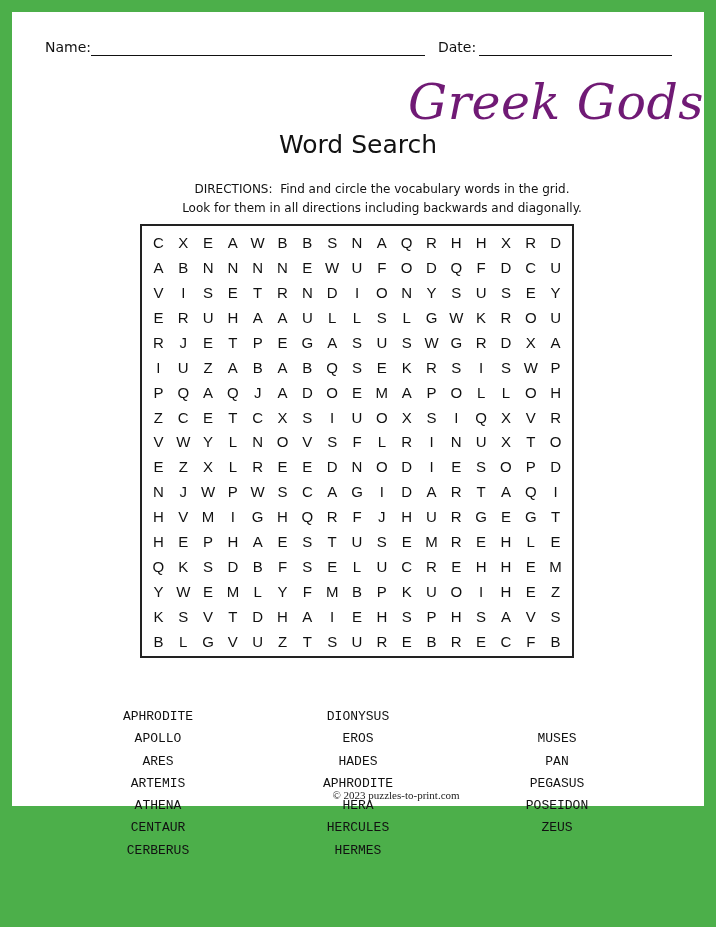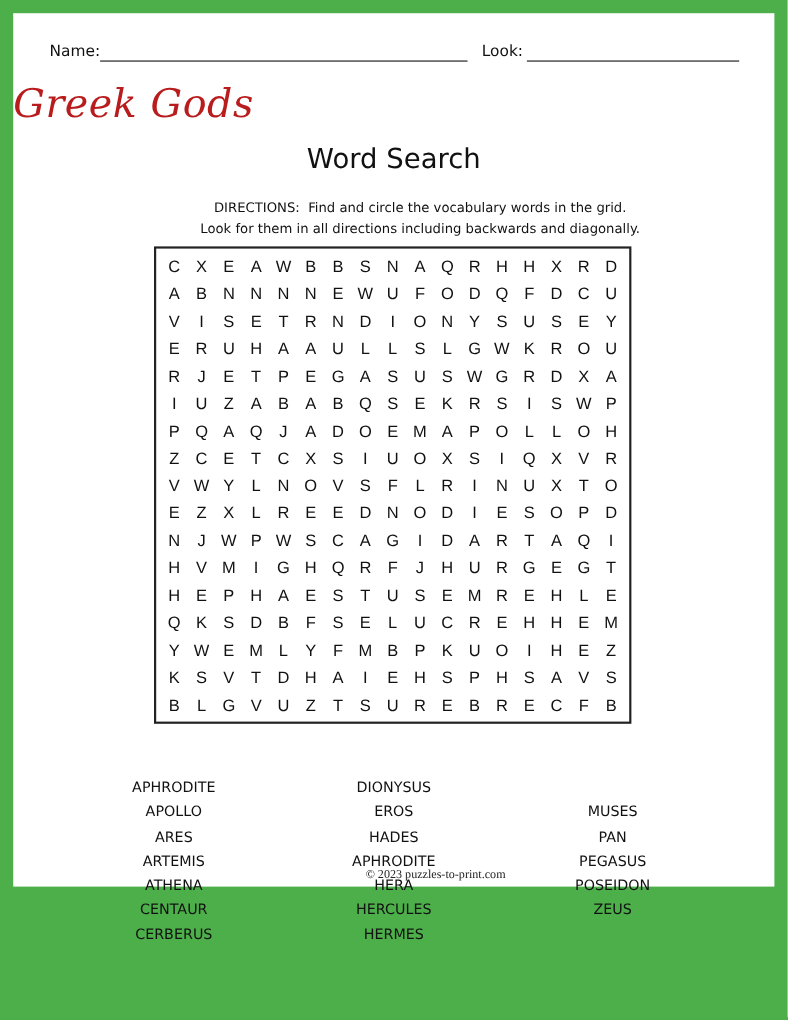--- a/index.html
+++ b/index.html
@@ -22,25 +22,25 @@
       height: 20px;
       font-size: 14px;
       color: #111;
       font-family: "DejaVu Sans", sans-serif;
     }
     .nd-label { position: absolute; top: 0; }
     .nd-line { position: absolute; top: 16px; height: 0; border-bottom: 1.5px solid #111; }
     .title {
       position: absolute;
       top: 62px; left: 0; width: 100%;
-      text-align: left;
+      text-align: right;
       font-family: "DejaVu Serif", serif;
       font-style: italic;
-      font-size: 36px;
-      color: #b91c1c;
+      font-size: 49px;
+      color: #701a75;
       letter-spacing: 0.5px;
     }
     .subtitle {
       position: absolute;
       top: 118px; left: 0; width: 100%;
       text-align: center;
       font-size: 25px;
       color: #111;
     }
     .directions {
@@ -77,40 +77,41 @@
     }
     .word-col {
       position: absolute;
       top: 0;
       width: 180px;
       text-align: center;
     }
     .word {
       height: 22.3px;
       line-height: 22.3px;
+      font-family: Liberation Mono, monospace;
     }
     .footer {
       position: absolute;
       bottom: 5px; left: 0; width: 100%;
       text-align: center;
       font-family: "Liberation Serif", serif;
       font-size: 11px;
       color: #222;
       padding-left: 38px;
     }
   </style>
 </head>
 <body>
 
 <div class="page">
 
   <div class="name-date">
     <span class="nd-label" style="left:0">Name:</span>
     <span class="nd-line" style="left:46px; width:334px;"></span>
-    <span class="nd-label" style="left:393px">Look:</span>
+    <span class="nd-label" style="left:393px">Date:</span>
     <span class="nd-line" style="left:434px; width:193px;"></span>
   </div>
 
   <div class="title">Greek Gods</div>
   <div class="subtitle">Word Search</div>
 
   <div class="directions">
     <div style="white-space:pre">DIRECTIONS:  Find and circle the vocabulary words in the grid.</div>
     <div>Look for them in all directions including backwards and diagonally.</div>
   </div>

